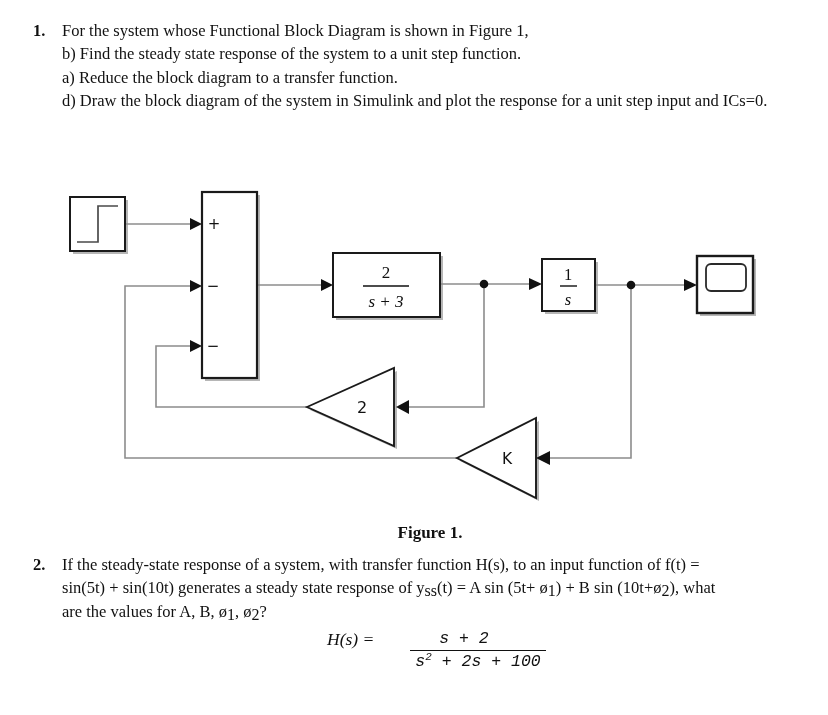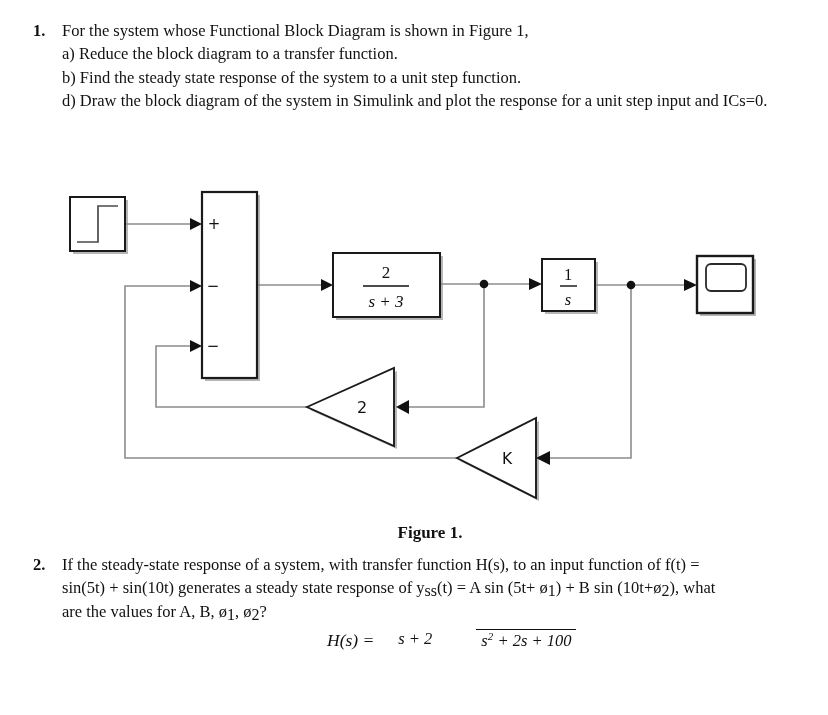--- a/index.html
+++ b/index.html
@@ -10,38 +10,38 @@
   .qbody{position:absolute;left:62px;top:0;width:740px;font-size:16.5px;line-height:23.3px;}
   .qline{white-space:normal;}
   sub{font-size:16px;line-height:0;vertical-align:-3px;}
   sup{font-size:11px;line-height:0;vertical-align:6px;}
   .caption{position:absolute;left:330px;top:523px;width:200px;text-align:center;
            font-weight:bold;font-size:17px;}
   .diagram{position:absolute;left:0;top:0;}
   .t-serif{font-family:"Liberation Serif",serif;fill:#111;}
   .t-it{font-style:italic;}
   .t-sans{font-family:"DejaVu Sans","Liberation Sans",sans-serif;fill:#111;}
-  .equation{position:absolute;left:327px;top:629px;display:flex;align-items:center;
+  .equation{position:absolute;left:327px;top:629px;display:flex;
             font-size:17.5px;font-style:italic;}
   .eq-lhs{margin-right:8px;}
-  .frac{display:inline-flex;flex-direction:row;align-items:center;font-size:16.5px;}
+  .frac{display:inline-flex;flex-direction:column;align-items:center;font-size:16.5px;font-family:Liberation Mono, monospace;}
   .frac .num{padding:0 16px 2px 16px;}
   .frac .den{border-top:1.5px solid #111;padding:1px 5px 0 5px;margin-left:28px;}
 </style>
 </head>
 <body>
 
 <div class="page">
 
   <div class="q" style="top:19px;">
     <div class="qnum">1.</div>
     <div class="qbody">
       <div class="qline">For the system whose Functional Block Diagram is shown in Figure 1,</div>
+      <div class="qline">b) Find the steady state response of the system to a unit step function.</div>
       <div class="qline">a) Reduce the block diagram to a transfer function.</div>
-      <div class="qline">b) Find the steady state response of the system to a unit step function.</div>
       <div class="qline">d) Draw the block diagram of the system in Simulink and plot the response for a unit step input and ICs=0.</div>
     </div>
   </div>
 
   <svg class="diagram" width="828" height="715" viewBox="0 0 828 715">
 
     <g fill="#b6b6b6" stroke="none">
       <rect x="73" y="200" width="55" height="54"></rect>
       <rect x="205" y="195" width="55" height="186"></rect>
       <rect x="336" y="256" width="107" height="64"></rect>

